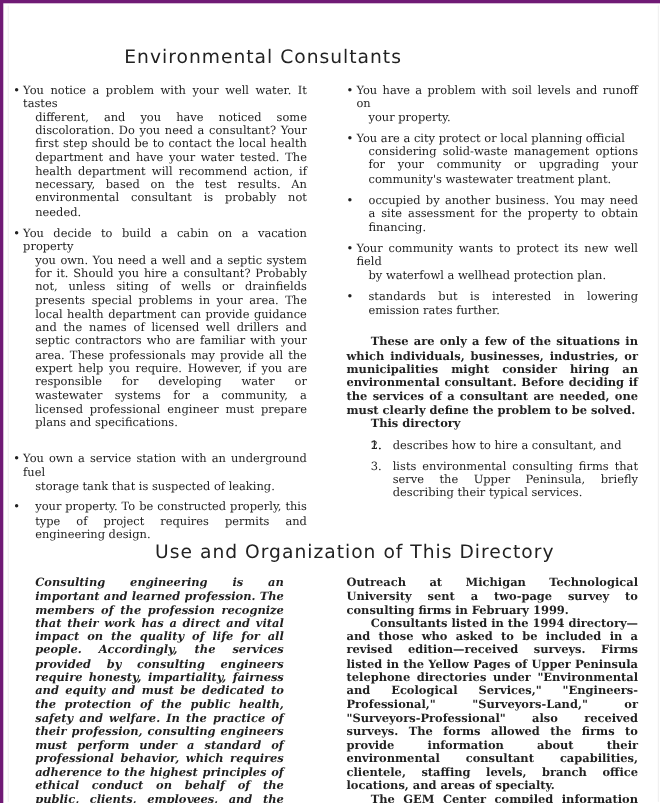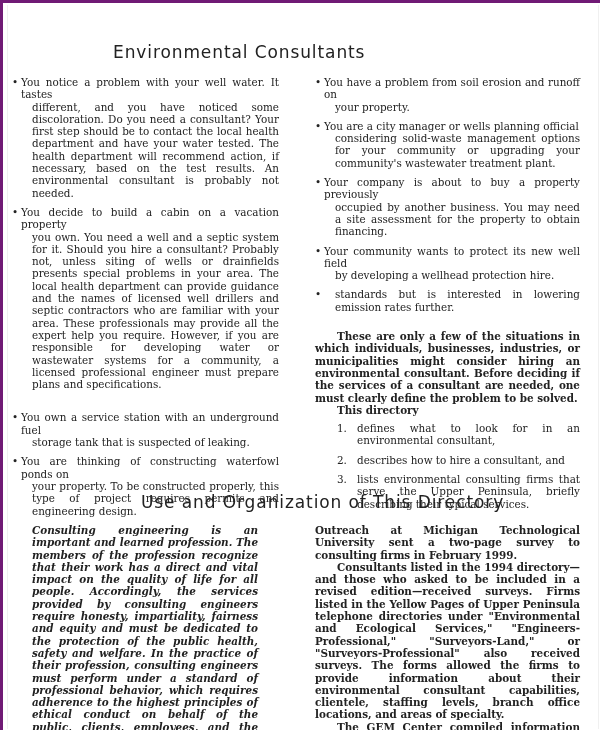--- a/index.html
+++ b/index.html
@@ -53,57 +53,54 @@
     </div>
     <div class="spacer"></div>
     <div class="spacer"></div>
     <div class="bullet">
       <span class="dot">•</span>
       <div class="first">You own a service station with an underground fuel</div>
       <div>storage tank that is suspected of leaking.</div>
     </div>
     <div class="bullet">
       <span class="dot">•</span>
-      <div class="first">You are thinking of constructing waterfowl ponds on</div>
       <div>your property. To be constructed properly, this type of project requires permits and engineering design.</div>
     </div>
   </div>
 
   <div class="col" style="left:312px; top:73px; width:265px;">
     <div class="bullet">
       <span class="dot">•</span>
-      <div class="first">You have a problem from soil erosion and runoff on</div>
+      <div class="first">You have a problem with soil levels and runoff on</div>
       <div>your property.</div>
     </div>
     <div class="bullet">
       <span class="dot">•</span>
-      <div class="first">You are a city manager or wells planning official</div>
+      <div class="first">You are a city protect or local planning official</div>
       <div>considering solid-waste management options for your community or upgrading your community's wastewater treatment plant.</div>
     </div>
     <div class="bullet">
       <span class="dot">•</span>
-      <div class="first">Your company is about to buy a property previously</div>
       <div>occupied by another business. You may need a site assessment for the property to obtain financing.</div>
     </div>
     <div class="bullet">
       <span class="dot">•</span>
       <div class="first">Your community wants to protect its new well field</div>
-      <div>by developing a wellhead protection hire.</div>
+      <div>by waterfowl a wellhead protection plan.</div>
     </div>
     <div class="bullet">
       <span class="dot">•</span>
       <div>standards but is interested in lowering emission rates further.</div>
     </div>
     <div class="spacer" style="height:10px;"></div>
     <p class="para">These are only a few of the situations in which individuals, businesses, industries, or municipalities might consider hiring an environmental consultant. Before deciding if the services of a consultant are needed, one must clearly define the problem to be solved.</p>
     <p class="para">This directory</p>
     <ul class="numlist">
       <li>
         <span class="num">1.</span>
-        <span>defines what to look for in an environmental consultant,</span>
       </li>
       <li>
         <span class="num">2.</span>
         <span>describes how to hire a consultant, and</span>
       </li>
       <li>
         <span class="num">3.</span>
         <span>lists environmental consulting firms that serve the Upper Peninsula, briefly describing their typical services.</span>
       </li>
     </ul>

